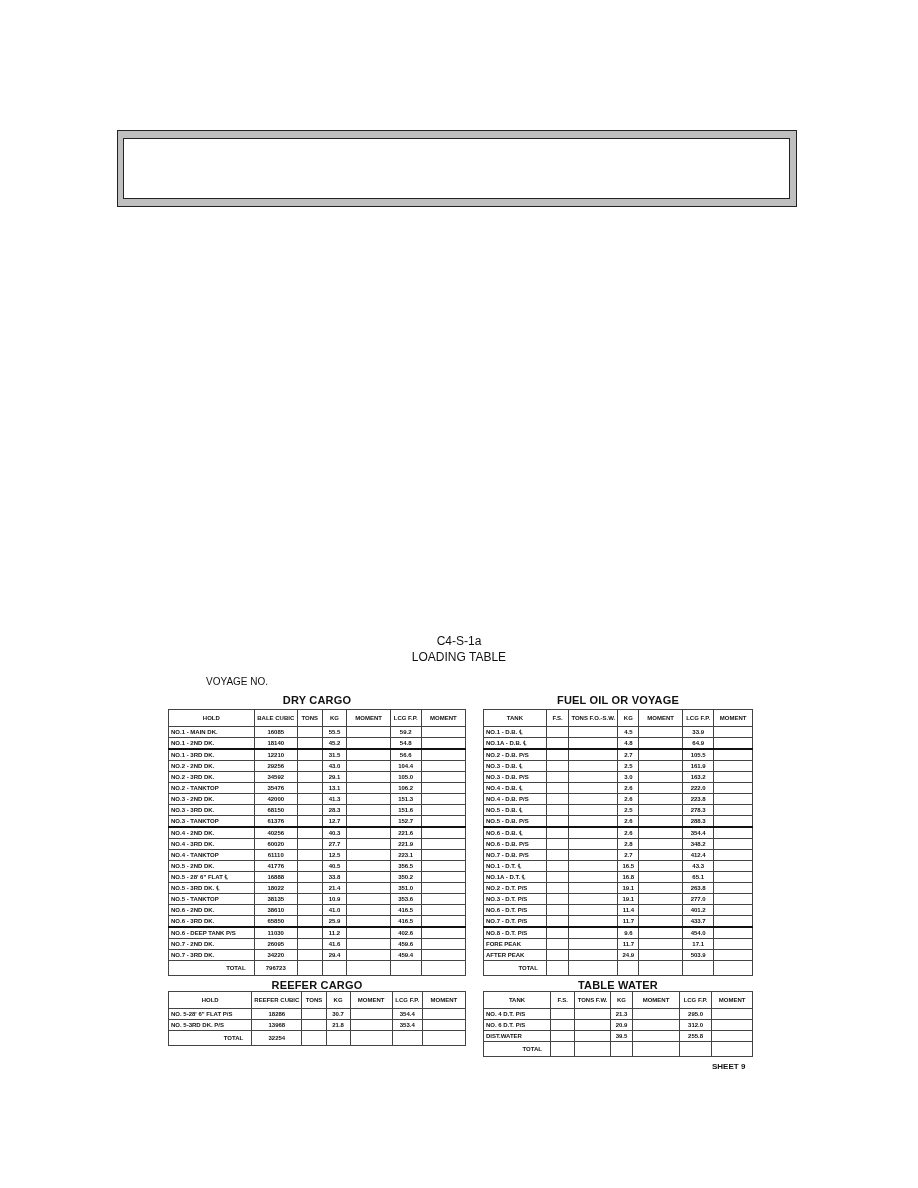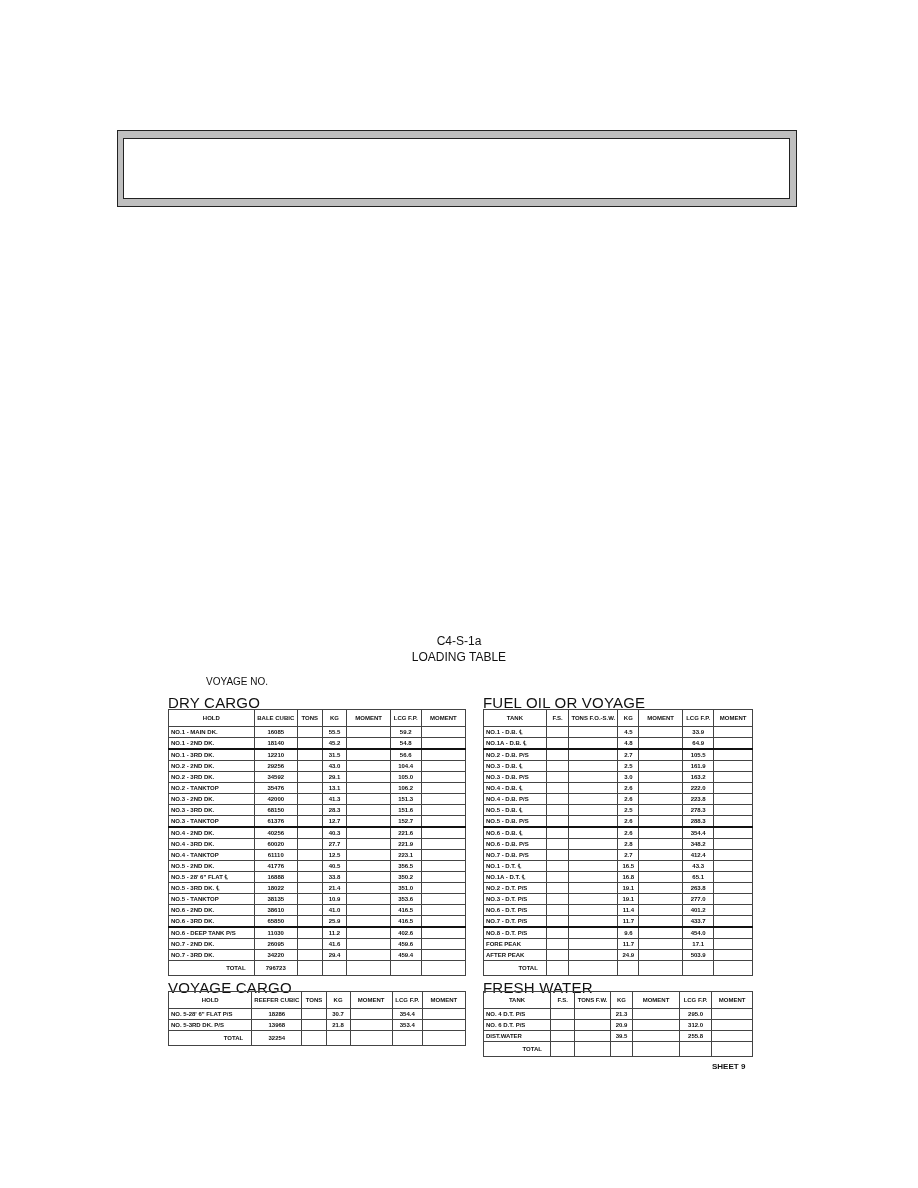--- a/index.html
+++ b/index.html
@@ -3,21 +3,21 @@
 <meta charset="utf-8">
 <style>
   html, body { margin: 0; padding: 0; background: #ffffff; }
   body { width: 918px; height: 1188px; position: relative; font-family: "Liberation Sans", sans-serif; color: #111; overflow: hidden; }
   .header-box { position: absolute; left: 117px; top: 130px; width: 680px; height: 77px; background: #bfbfbf; border: 1.5px solid #222; box-sizing: border-box; }
   .header-box .inner { position: absolute; left: 5px; top: 7px; right: 6px; bottom: 7px; background: #fff; border: 1.5px solid #222; }
   .title { position: absolute; left: 0; width: 918px; text-align: center; font-size: 12px; }
   .title.t1 { top: 650px; }
   .title.t2 { top: 634px; }
   .voyage { position: absolute; left: 178px; top: 676px; font-size: 10px; margin-left: 28px; }
-  .section-title { position: absolute; font-size: 15px; font-weight: normal; text-align: left; letter-spacing: 0.2px; }
+  .section-title { position: absolute; font-size: 11px; font-weight: bold; text-align: center; letter-spacing: 0.2px; }
   table.lt { position: absolute; border-collapse: collapse; font-size: 6px; border: 1.5px solid #111; }
   table.lt th, table.lt td { border: 1px solid #444; padding: 0 2px; height: 10px; line-height: 9px; white-space: nowrap; }
   table.lt th { font-weight: bold; text-align: center; height: 16px; line-height: 7px; font-size: 6px; }
   table.lt td.num { text-align: center; font-weight: bold; }
   table.lt td.name { text-align: left; font-weight: bold; }
   table.lt tr.thick td { border-top: 2px solid #111; }
   table.lt tr.total td { height: 14px; }
   table.lt td.tl { text-align: right; padding-right: 8px; font-weight: bold; }
   .sheet { position: absolute; left: 712px; top: 1062px; font-size: 8px; font-weight: bold; }
 </style>
@@ -473,21 +473,21 @@
         <td></td>
         <td></td>
         <td></td>
         <td></td>
         <td></td>
         <td></td>
       </tr>
     </tbody>
 </table>
 
-<div class="section-title" style="left:168px; top:979px; width:298px;">VOYAGE CARGO</div>
+<div class="section-title" style="left:168px; top:979px; width:298px;">REEFER CARGO</div>
 <table class="lt" id="reefer-table" style="left:168px; top:991px; width:298px;">
   <colgroup>
       <col style="width:83px">
       <col style="width:34px">
       <col style="width:24px">
       <col style="width:24px">
       <col style="width:42px">
       <col style="width:30px">
       <col style="width:43px">
     </colgroup>
@@ -526,21 +526,21 @@
         <td class="num">32254</td>
         <td></td>
         <td></td>
         <td></td>
         <td></td>
         <td></td>
       </tr>
     </tbody>
 </table>
 
-<div class="section-title" style="left:483px; top:979px; width:270px;">FRESH WATER</div>
+<div class="section-title" style="left:483px; top:979px; width:270px;">TABLE WATER</div>
 <table class="lt" id="fw-table" style="left:483px; top:991px; width:270px;">
   <colgroup>
       <col style="width:66px">
       <col style="width:24px">
       <col style="width:32px">
       <col style="width:22px">
       <col style="width:46px">
       <col style="width:32px">
       <col style="width:40px">
     </colgroup>

